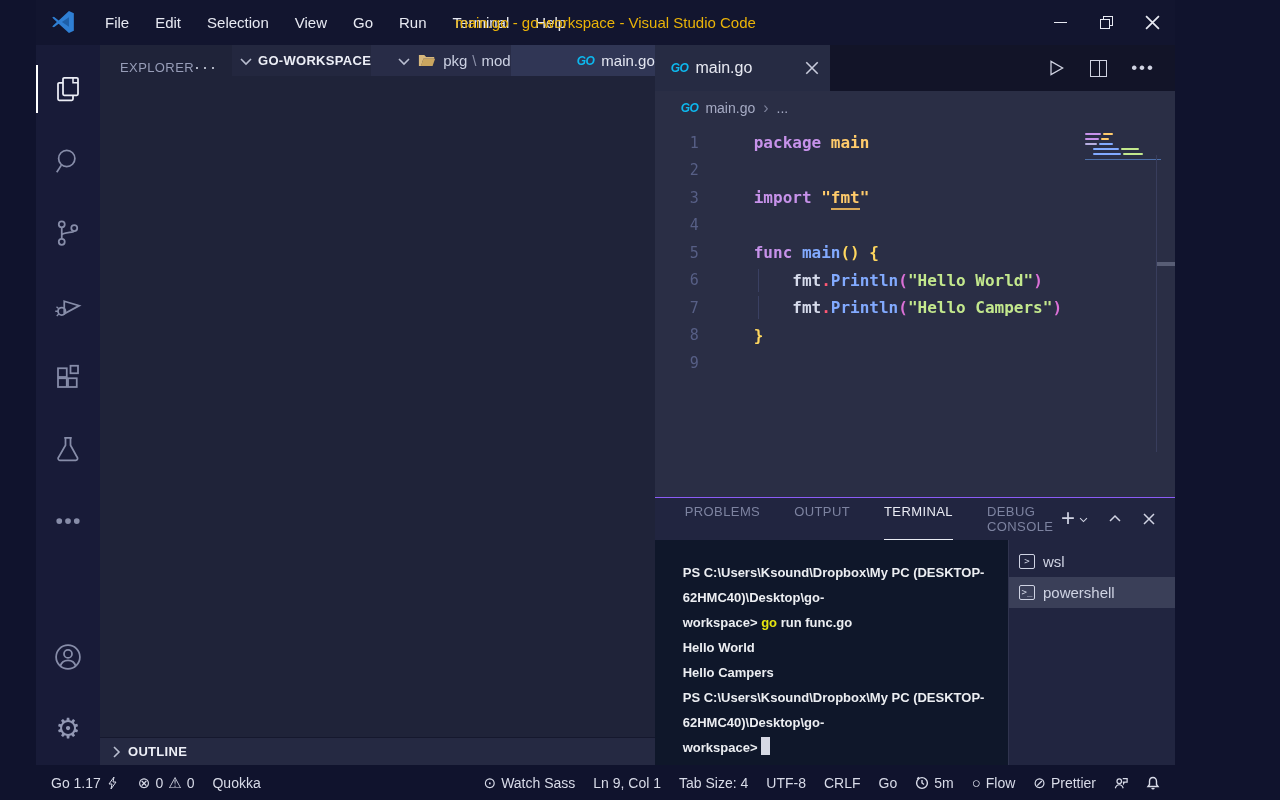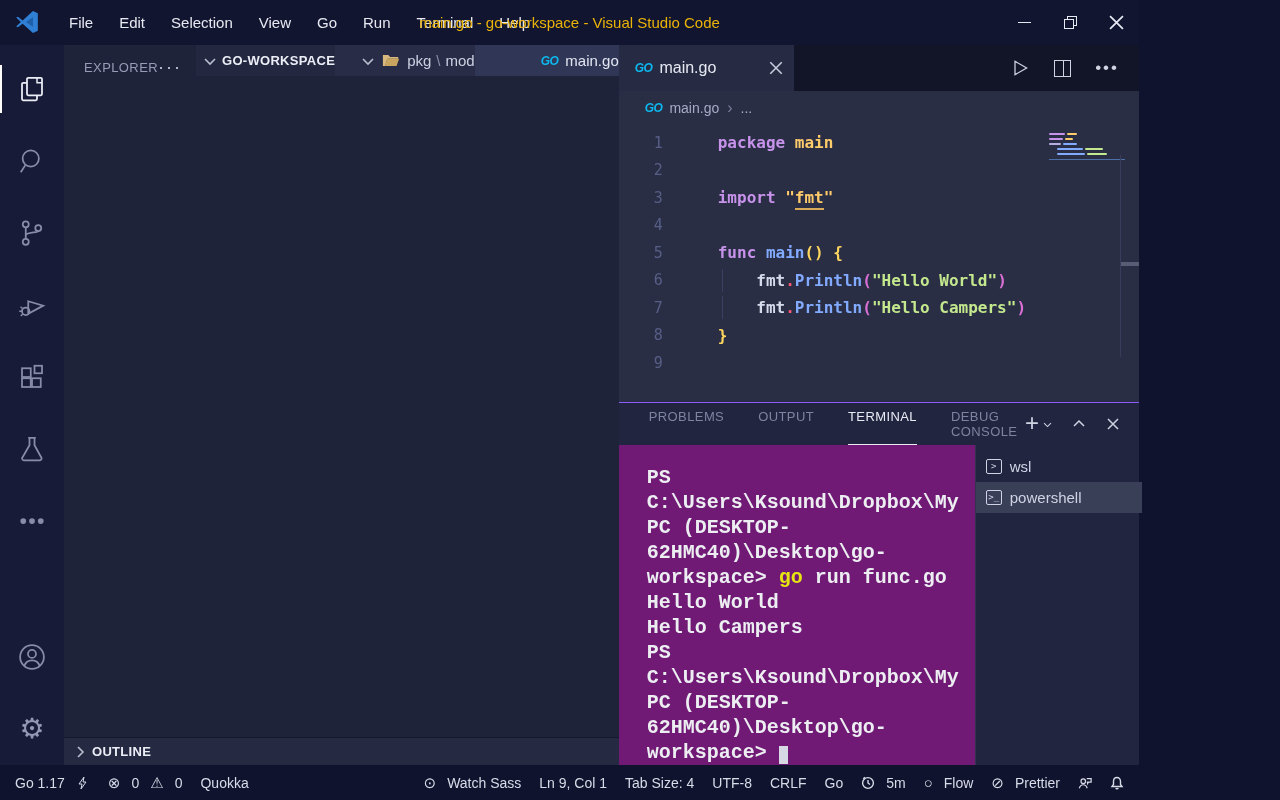--- a/index.html
+++ b/index.html
@@ -1,18 +1,18 @@
 <!DOCTYPE html>
 <html><head>
 <meta charset="utf-8">
 <style>
   * { margin:0; padding:0; box-sizing:border-box; }
   html,body { width:1280px; height:800px; overflow:hidden; background:#10132d;
     font-family:"Liberation Sans", sans-serif; }
-  .app { position:relative; width:1139px; height:800px; display:flex; flex-direction:column; }
+  .app { position:relative; width:1139px; height:800px; display:flex; flex-direction:column;margin-left:36px; }
 
   
   .titlebar { height:45px; background:#12152f; display:flex; align-items:center; color:#e7e9f2;
     flex:0 0 45px; position:relative; }
   .vscode-logo { width:26px; height:26px; margin:0 16px 0 14px; }
   .menubar { display:flex; align-items:center; height:100%; }
   .menubar .menu-item { padding:0 13px; font-size:15px; height:100%; display:flex; align-items:center; cursor:default; }
   .win-title { position:absolute; left:0; right:0; text-align:center; font-size:15px; color:#eab308; pointer-events:none; }
   .win-controls { margin-left:auto; display:flex; height:100%; z-index:2; }
   .win-btn { width:46px; height:100%; display:flex; align-items:center; justify-content:center; }
@@ -87,35 +87,35 @@
   .panel-header { height:42px; display:flex; align-items:center; padding:0 18px 0 30px; flex:0 0 42px; }
   .panel-tabs { display:flex; gap:34px; }
   .panel-tab { font-size:13px; letter-spacing:.4px; color:#7d83a0; padding:6px 0; }
   .panel-tab.active { color:#e9ebf3; border-bottom:1px solid #e9ebf3; }
   .panel-actions { margin-left:auto; display:flex; align-items:center; gap:18px; color:#d0d3e2; }
   .panel-actions svg { width:16px; height:16px; stroke:currentColor; fill:none; stroke-width:1.5; }
   .plus-group { display:flex; align-items:center; gap:3px; }
   .plus-glyph { font-size:24px; font-weight:300; line-height:1; margin-top:-3px; }
 
   .panel-body { flex:1; display:flex; min-height:0; }
-  .terminal { flex:1; background:#701a75; padding:20px 16px 0 28px; font-family:Liberation Mono, monospace;
-     font-size:20px; font-weight:600; color:#eceef2; }
+  .terminal { flex:1; background:#0f172a; padding:20px 16px 0 28px; font-family:Liberation Sans, sans-serif;
+     font-size:13px; font-weight:600; color:#eceef2; }
   .term-line { line-height:25px; white-space:pre-wrap; }
   .term-y { color:#e5e510; }
   .cursor { display:inline-block; width:9px; height:18px; background:#d6d9e4; vertical-align:text-bottom; }
   .term-tablist { flex:0 0 167px; border-left:1px solid #30344f; padding-top:6px; }
   .term-tab { display:flex; align-items:center; height:31px; padding-left:10px; color:#cfd3e3; font-size:15px; }
   .term-tab.selected { background:#3a3f58; }
   .term-ico { width:16px; height:15px; border:1.4px solid #cfd3e3; border-radius:2px; margin-right:8px;
      font-size:9px; line-height:13px; text-align:center; font-family:"DejaVu Sans Mono", monospace; }
 
   
   .statusbar { height:35px; flex:0 0 35px; background:#10132d; display:flex; align-items:center; color:#d8dbe8; font-size:14px; padding:0 6px; }
   .sb-group { display:flex; align-items:center; height:100%; }
-  .sb-item { display:flex; align-items:center; height:100%; padding:0 9px; gap:11px; white-space:nowrap; }
+  .sb-item { display:flex; align-items:center; height:100%; padding:0 9px; gap:5px; white-space:nowrap; }
   .sb-item svg { width:14px; height:14px; stroke:currentColor; fill:none; stroke-width:1.4; }
   .sb-right { margin-left:auto; display:flex; height:100%; }
   .glyph { font-size:15px; line-height:1; }
 </style>
 </head>
 <body>
 
 <div class="app">
 
   <div class="titlebar">

